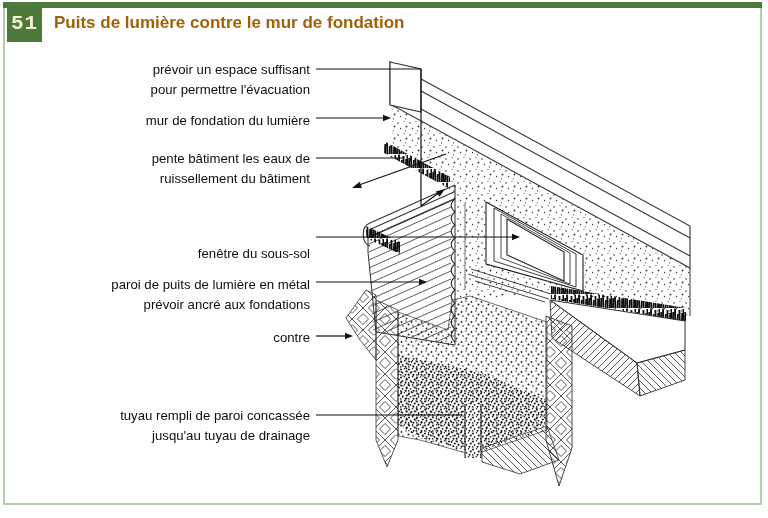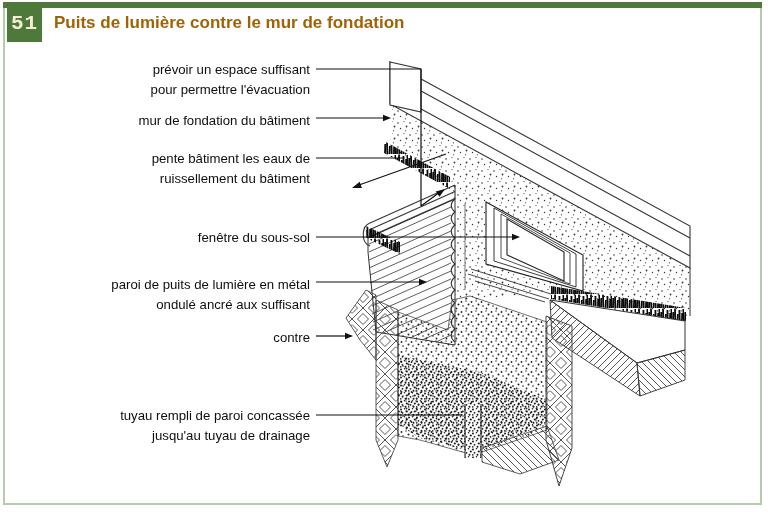--- a/index.html
+++ b/index.html
@@ -19,26 +19,26 @@
 </head>
 <body>
 
 <div class="page-border"></div>
 <div class="top-bar"></div>
 <div class="fig-num">51</div>
 <div class="fig-title">Puits de lumière contre le mur de fondation</div>
 
 <div class="lbl" style="top:60px">prévoir un espace suffisant
 pour permettre l'évacuation</div>
-<div class="lbl" style="top:111px">mur de fondation du bâtiment</div>
+<div class="lbl" style="top:111px">mur de fondation du lumière</div>
 <div class="lbl" style="top:149px">pente bâtiment les eaux de
 ruissellement du bâtiment</div>
-<div class="lbl" style="top:228px">fenêtre du sous-sol</div>
+<div class="lbl" style="top:244px">fenêtre du sous-sol</div>
 <div class="lbl" style="top:275px">paroi de puits de lumière en métal
-ondulé ancré aux suffisant</div>
+prévoir ancré aux fondations</div>
 <div class="lbl" style="top:328px">contre</div>
 <div class="lbl" style="top:406px">tuyau rempli de paroi concassée
 jusqu'au tuyau de drainage</div>
 
 <svg class="draw" width="768" height="518" viewBox="0 0 768 518">
   <defs>
     <pattern id="stip" width="12" height="12" patternUnits="userSpaceOnUse">
       <g fill="#333">
         <circle cx="2" cy="3" r="0.8"></circle>
           <circle cx="8" cy="1.5" r="0.6"></circle>

